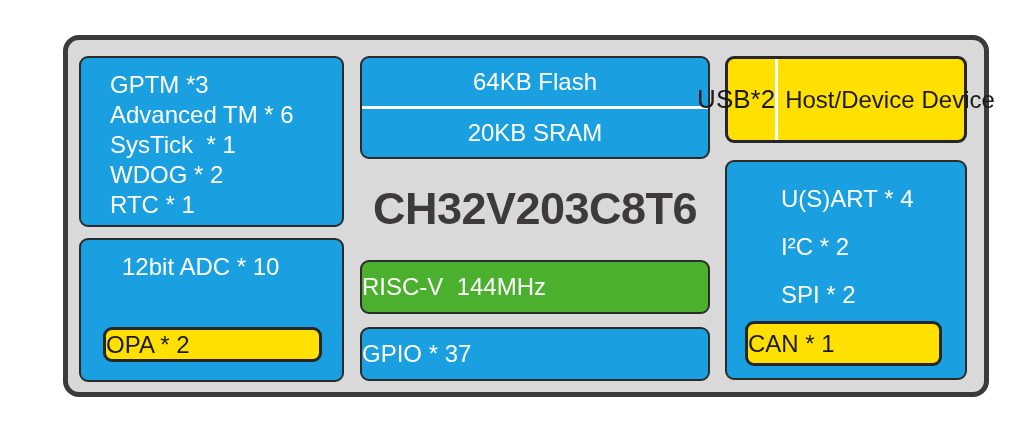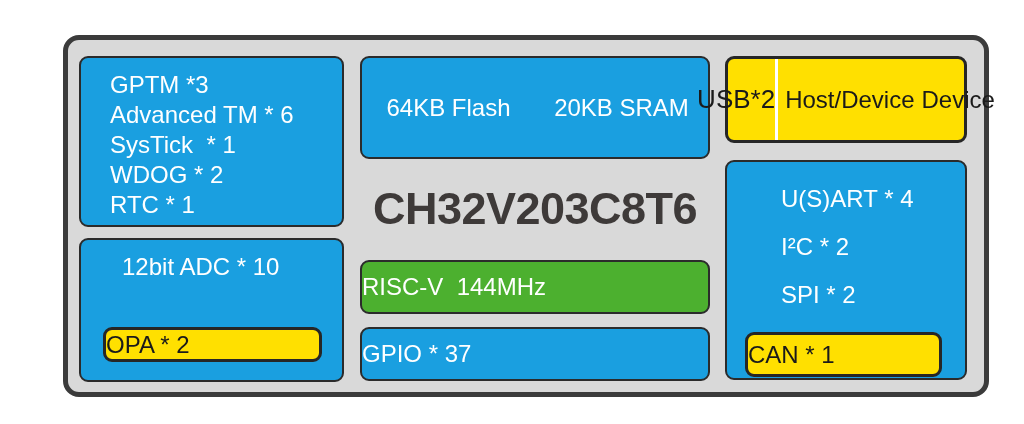--- a/index.html
+++ b/index.html
@@ -67,21 +67,21 @@
     padding: 12px 0 0 41px;
   }
   #analog .ln { line-height: 30px; }
   #opa {
     left: 22px; top: 87px; width: 219px; height: 35px;
     font-size: 24px; white-space: pre;
   }
   
   #memory {
     left: 292px; top: 16px; width: 350px; height: 103px;
-    display: flex; 
+    display: flex; flex-direction: column;
   }
   .mem-row {
     flex: 1;
     display: flex; align-items: center; justify-content: center;
     font-size: 24px; white-space: pre;
   }
   .hdiv {
     height: 3px;
     background: #ffffff;
     flex: none;
@@ -125,21 +125,21 @@
     display: flex; align-items: center;
     padding-left: 7px;
     font-size: 24px; white-space: pre;
   }
   #comms {
     left: 657px; top: 120px; width: 242px; height: 220px;
     padding: 13px 0 0 54px;
   }
   #comms .ln { line-height: 48px; }
   #can {
-    left: 18px; top: 170px; width: 197px; height: 45px;
+    left: 18px; top: 159px; width: 197px; height: 45px;
     font-size: 24px; white-space: pre;
   }
 </style>
 </head>
 <body>
 
 <div class="canvas">
   <div class="board">
 
     <div class="box blue" id="timers">

